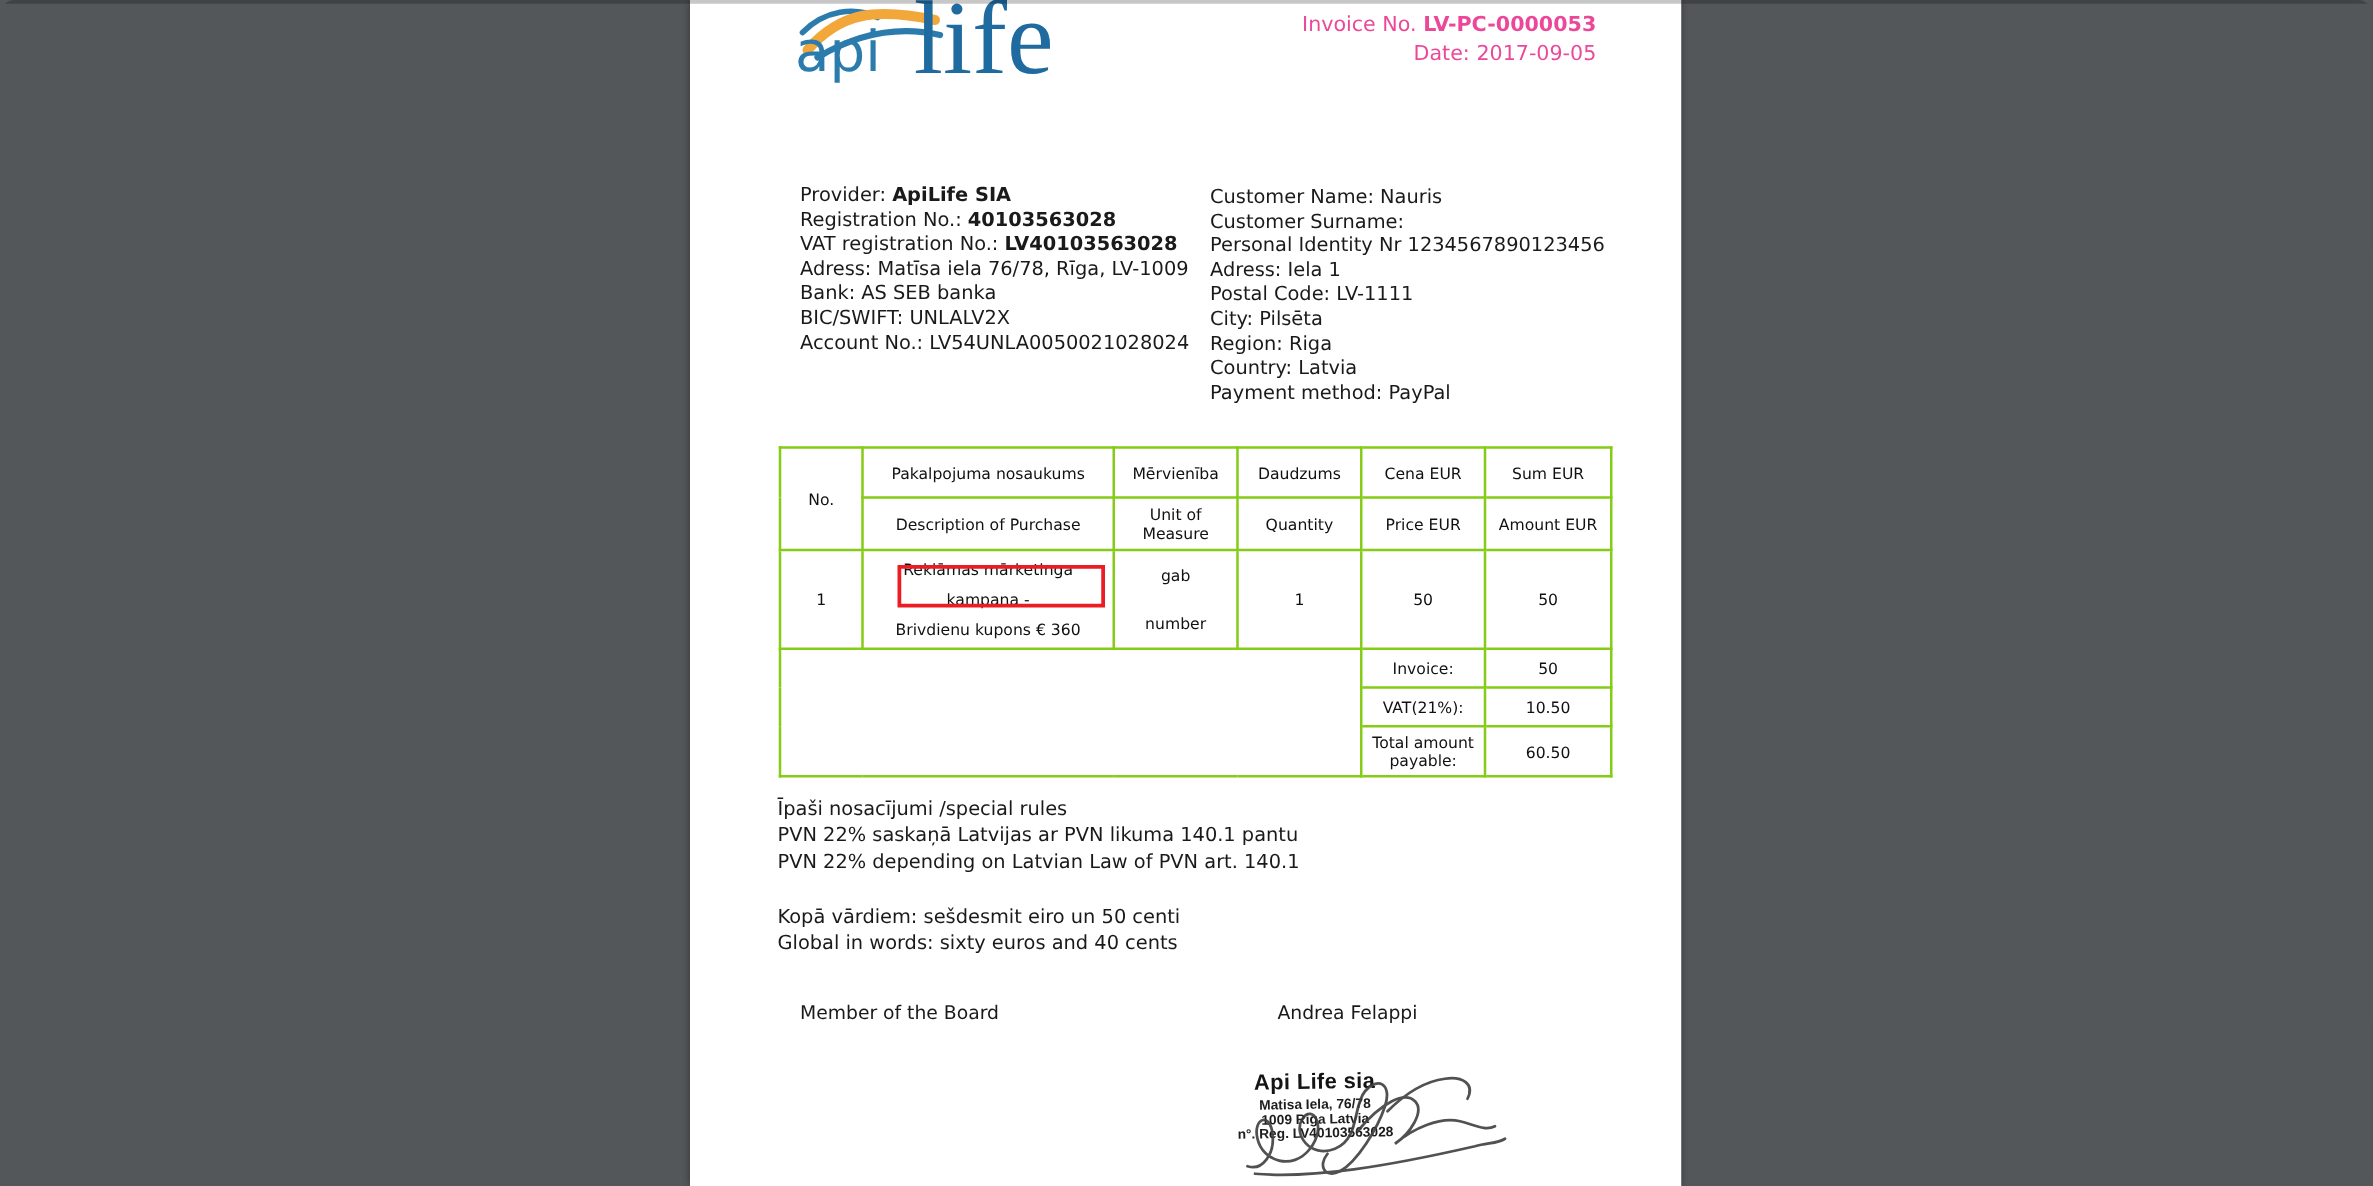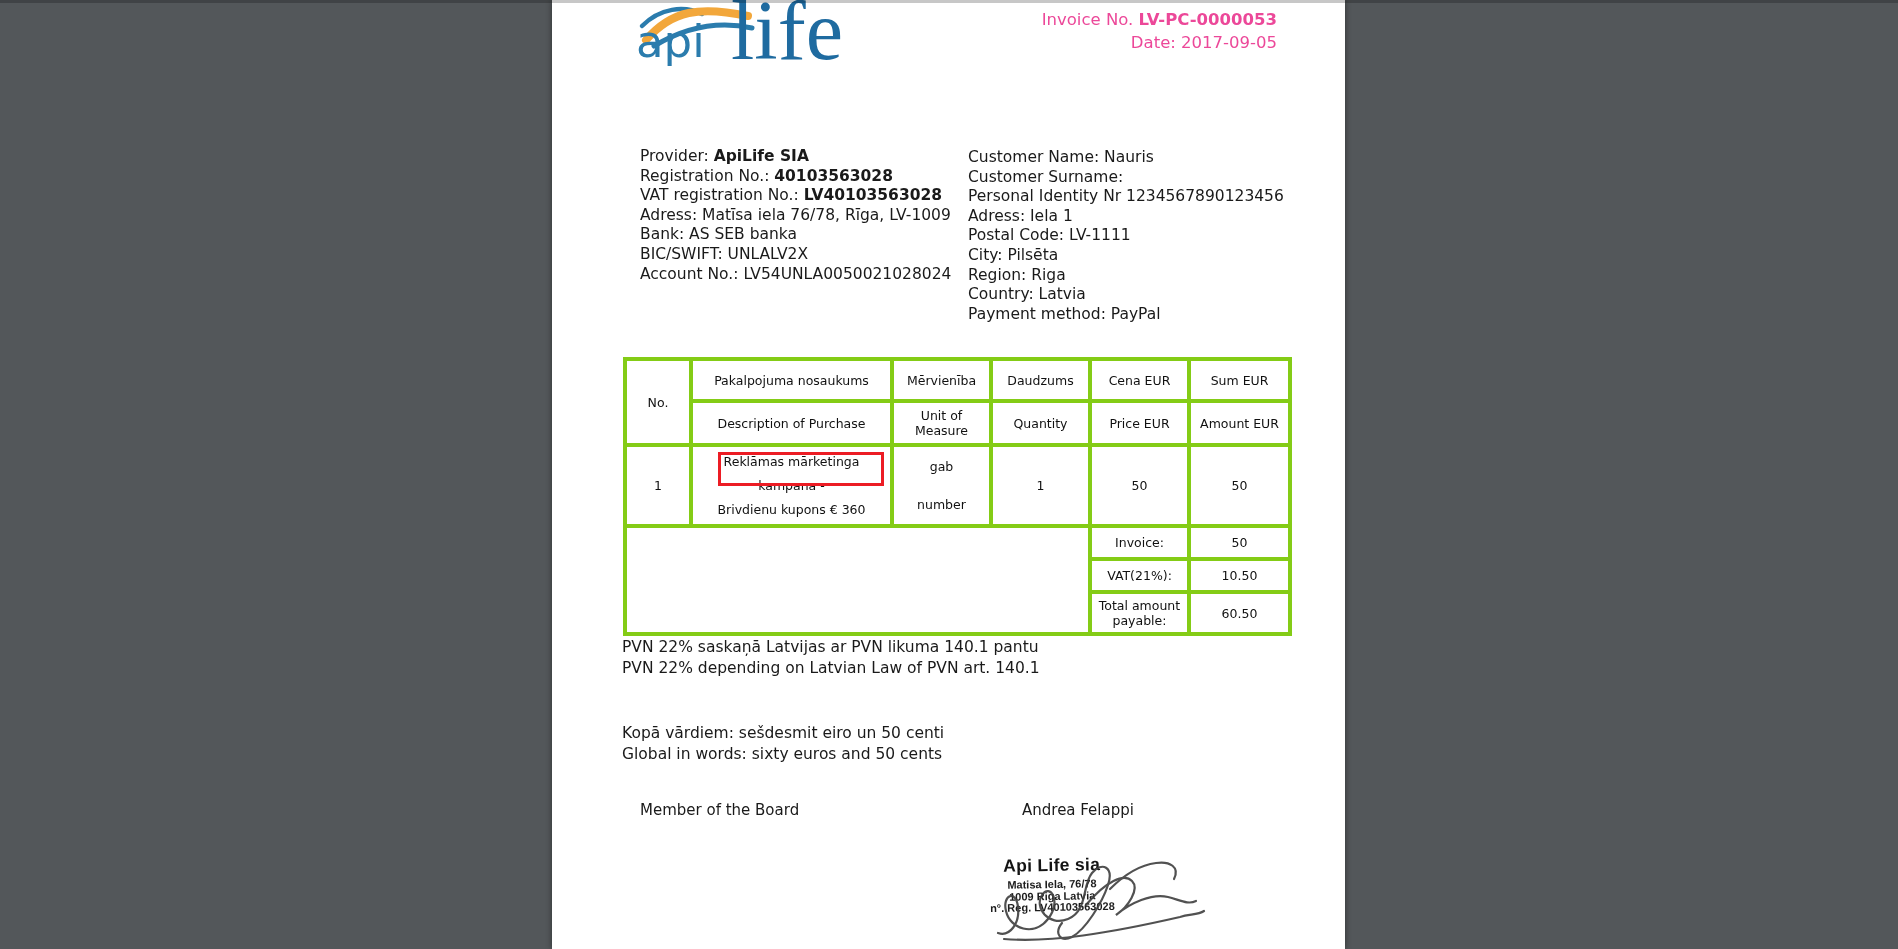--- a/index.html
+++ b/index.html
@@ -1,18 +1,18 @@
 <!DOCTYPE html>
 <html><head>
 <meta charset="utf-8">
 <style>
   html, body { margin:0; padding:0; background:#53575a; }
   #screen {
     position:relative; width:1898px; height:949px; overflow:hidden;
-    background:#53575a; font-family:"DejaVu Sans", sans-serif; color:#1a1a1a;
+    background:#53575a; font-family:"DejaVu Sans", sans-serif; color:#1a1a1a;border-radius:12px;
   }
   #screen::before{
     content:""; position:absolute; left:0; top:0; right:0; height:3px;
     background:rgba(0,0,0,.22); z-index:50;
   }
   .page{
     position:absolute; left:552px; top:0; width:793px; height:949px;
     background:#ffffff; box-shadow:0 0 6px rgba(0,0,0,.45);
   }
   
@@ -35,21 +35,21 @@
   
   .provider{ position:absolute; left:88px; top:147px; font-size:15.5px; line-height:19.6px; }
   .customer{ position:absolute; left:416px; top:148px; font-size:15.5px; line-height:19.6px; }
   .party-line b{ font-weight:bold; }
   
   table.inv{
     position:absolute; left:71px; top:357px; border-collapse:collapse;
     table-layout:fixed; font-size:12.5px; color:#111;
   }
   table.inv td{
-    border:4px solid #84cc16; text-align:center; vertical-align:middle;
+    border:2px solid #84cc16; text-align:center; vertical-align:middle;
     padding:0 4px; overflow:hidden;
   }
   tr.hrow1 td{ height:38px; }
   tr.hrow2 td{ height:40px; line-height:15px; }
   tr.item  td{ height:77px; }
   td.desc-cell{ vertical-align:top; padding-top:7px; line-height:24px; }
   td.unit-cell div{ line-height:14px; }
   td.unit-cell .u1{ margin-top:0; }
   td.unit-cell .u2{ margin-top:24px; }
   td.spacer{ border:0; border-left:1px solid #cccccc; }
@@ -169,27 +169,28 @@
       <tr class="trow3">
         <td class="tlabel">Total amount payable:</td>
         <td>60.50</td>
       </tr>
     </tbody>
       </table>
 
     <div class="red-box"></div>
 
     <div class="notes">
+      <div>Īpaši nosacījumi /special rules</div>
       <div>PVN 22% saskaņā Latvijas ar PVN likuma 140.1 pantu</div>
       <div>PVN 22% depending on Latvian Law of PVN art. 140.1</div>
     </div>
 
     <div class="words">
       <div>Kopā vārdiem: sešdesmit eiro un 50 centi</div>
-      <div>Global in words: sixty euros and 50 cents</div>
+      <div>Global in words: sixty euros and 40 cents</div>
     </div>
 
     <div class="sign-left">Member of the Board</div>
     <div class="sign-right">Andrea Felappi</div>
 
     <div class="stamp">
       <div class="stamp-name">Api Life sia</div>
       <div class="stamp-line">Matisa Iela, 76/78</div>
       <div class="stamp-line">1009 Riga Latvia</div>
       <div class="stamp-line">n°. Reg. LV40103563028</div>

